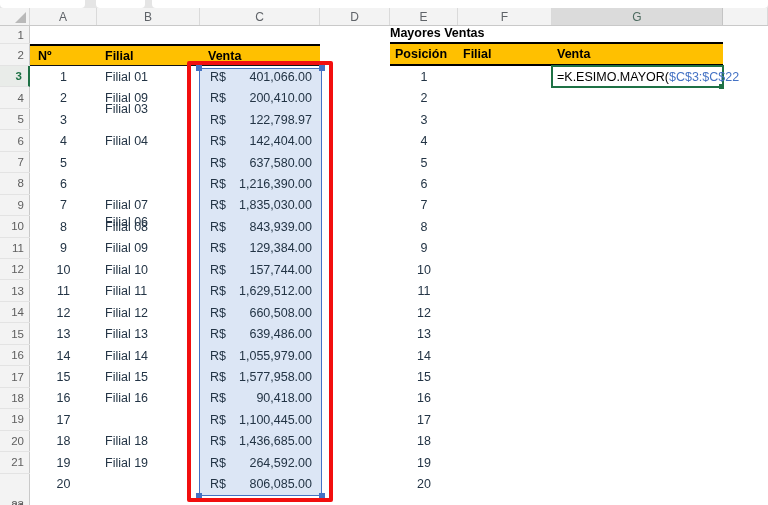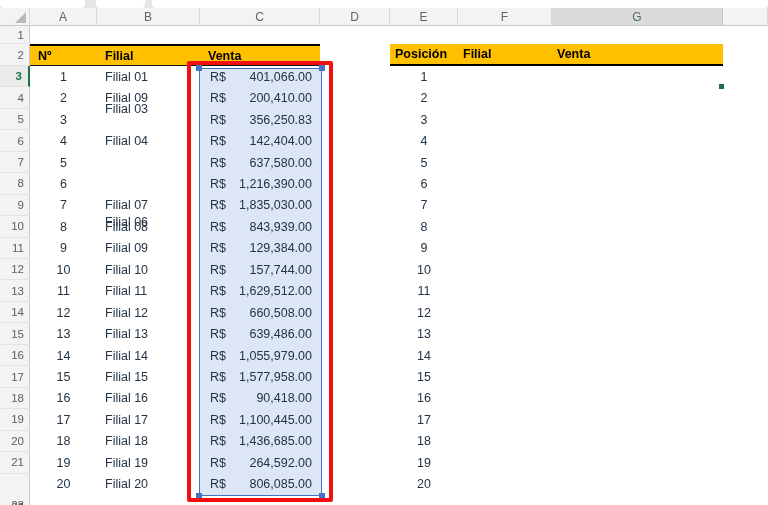--- a/index.html
+++ b/index.html
@@ -114,20 +114,21 @@
     </div>
 
   <div class="abs" id="selection-bg"></div>
 
   <div class="abs band" id="left-band">
     <div class="h" style="width:67px;padding-left:8px">Nº</div>
     <div class="h" style="width:103px;padding-left:8px">Filial</div>
     <div class="h" style="width:120px;padding-left:8px">Venta</div>
   </div>
 
+  <div class="abs" id="right-title-band">Mayores Ventas</div>
 
   <div class="abs band" id="right-band">
     <div class="h" style="width:68px;padding-left:5px">Posición</div>
     <div class="h" style="width:94px;padding-left:5px">Filial</div>
     <div class="h" style="width:171px;padding-left:5px">Venta</div>
   </div>
 
   <div class="abs" id="cells">
 
   <div class="cell center" style="left: 30px; width: 67px; top: 66px; height: 21.45px;">1</div>
@@ -144,21 +145,21 @@
         <div style="display: flex; justify-content: space-between; width: 100%;">
           <span>R$</span>
           <span>200,410.00</span>
         </div>
       </div>
       <div class="cell center" style="left: 30px; width: 67px; top: 108.9px; height: 21.45px;">3</div>
       <div class="cell " style="left: 97px; width: 103px; top: 98px; height: 21.45px; padding-left: 8px;">Filial 03</div>
       <div class="cell acct" style="left: 200px; width: 120px; top: 108.9px; height: 21.45px;">
         <div style="display: flex; justify-content: space-between; width: 100%;">
           <span>R$</span>
-          <span>356,250.83</span>
+          <span>122,798.97</span>
         </div>
       </div>
       <div class="cell center" style="left: 30px; width: 67px; top: 130.35px; height: 21.45px;">4</div>
       <div class="cell " style="left: 97px; width: 103px; top: 130.35px; height: 21.45px; padding-left: 8px;">Filial 04</div>
       <div class="cell acct" style="left: 200px; width: 120px; top: 130.35px; height: 21.45px;">
         <div style="display: flex; justify-content: space-between; width: 100%;">
           <span>R$</span>
           <span>142,404.00</span>
         </div>
       </div>
@@ -251,21 +252,20 @@
       </div>
       <div class="cell center" style="left: 30px; width: 67px; top: 387.75px; height: 21.45px;">16</div>
       <div class="cell " style="left: 97px; width: 103px; top: 387.75px; height: 21.45px; padding-left: 8px;">Filial 16</div>
       <div class="cell acct" style="left: 200px; width: 120px; top: 387.75px; height: 21.45px;">
         <div style="display: flex; justify-content: space-between; width: 100%;">
           <span>R$</span>
           <span>90,418.00</span>
         </div>
       </div>
       <div class="cell center" style="left: 30px; width: 67px; top: 409.2px; height: 21.45px;">17</div>
-      <div class="cell " style="left: 97px; width: 103px; top: 409.2px; height: 21.45px; padding-left: 8px;">Filial 17</div>
       <div class="cell acct" style="left: 200px; width: 120px; top: 409.2px; height: 21.45px;">
         <div style="display: flex; justify-content: space-between; width: 100%;">
           <span>R$</span>
           <span>1,100,445.00</span>
         </div>
       </div>
       <div class="cell center" style="left: 30px; width: 67px; top: 430.65px; height: 21.45px;">18</div>
       <div class="cell " style="left: 97px; width: 103px; top: 430.65px; height: 21.45px; padding-left: 8px;">Filial 18</div>
       <div class="cell acct" style="left: 200px; width: 120px; top: 430.65px; height: 21.45px;">
         <div style="display: flex; justify-content: space-between; width: 100%;">
@@ -275,21 +275,20 @@
       </div>
       <div class="cell center" style="left: 30px; width: 67px; top: 452.1px; height: 21.45px;">19</div>
       <div class="cell " style="left: 97px; width: 103px; top: 452.1px; height: 21.45px; padding-left: 8px;">Filial 19</div>
       <div class="cell acct" style="left: 200px; width: 120px; top: 452.1px; height: 21.45px;">
         <div style="display: flex; justify-content: space-between; width: 100%;">
           <span>R$</span>
           <span>264,592.00</span>
         </div>
       </div>
       <div class="cell center" style="left: 30px; width: 67px; top: 473.55px; height: 21.45px;">20</div>
-      <div class="cell " style="left: 97px; width: 103px; top: 473.55px; height: 21.45px; padding-left: 8px;">Filial 20</div>
       <div class="cell acct" style="left: 200px; width: 120px; top: 473.55px; height: 21.45px;">
         <div style="display: flex; justify-content: space-between; width: 100%;">
           <span>R$</span>
           <span>806,085.00</span>
         </div>
       </div>
       <div class="cell center" style="left: 390px; width: 68px; top: 66px; height: 21.45px;">1</div>
       <div class="cell center" style="left: 390px; width: 68px; top: 87.45px; height: 21.45px;">2</div>
       <div class="cell center" style="left: 390px; width: 68px; top: 108.9px; height: 21.45px;">3</div>
       <div class="cell center" style="left: 390px; width: 68px; top: 130.35px; height: 21.45px;">4</div>
@@ -310,18 +309,22 @@
       <div class="cell center" style="left: 390px; width: 68px; top: 452.1px; height: 21.45px;">19</div>
       <div class="cell center" style="left: 390px; width: 68px; top: 473.55px; height: 21.45px;">20</div>
     </div>
 
   <div class="abs" id="selection-border"></div>
   <div class="abs handle" style="left:196px;top:65px"></div>
   <div class="abs handle" style="left:319px;top:65px"></div>
   <div class="abs handle" style="left:196px;top:493px"></div>
   <div class="abs handle" style="left:319px;top:493px"></div>
 
+  <div class="abs" id="g3">
+    <span>=K.ESIMO.MAYOR(</span>
+      <span class="ref">$C$3:$C$22</span>
+  </div>
   <div class="abs" id="g3-fill-handle"></div>
 
   <div class="abs" id="red-rect"></div>
 
 
 </div>
 
 </body></html>

